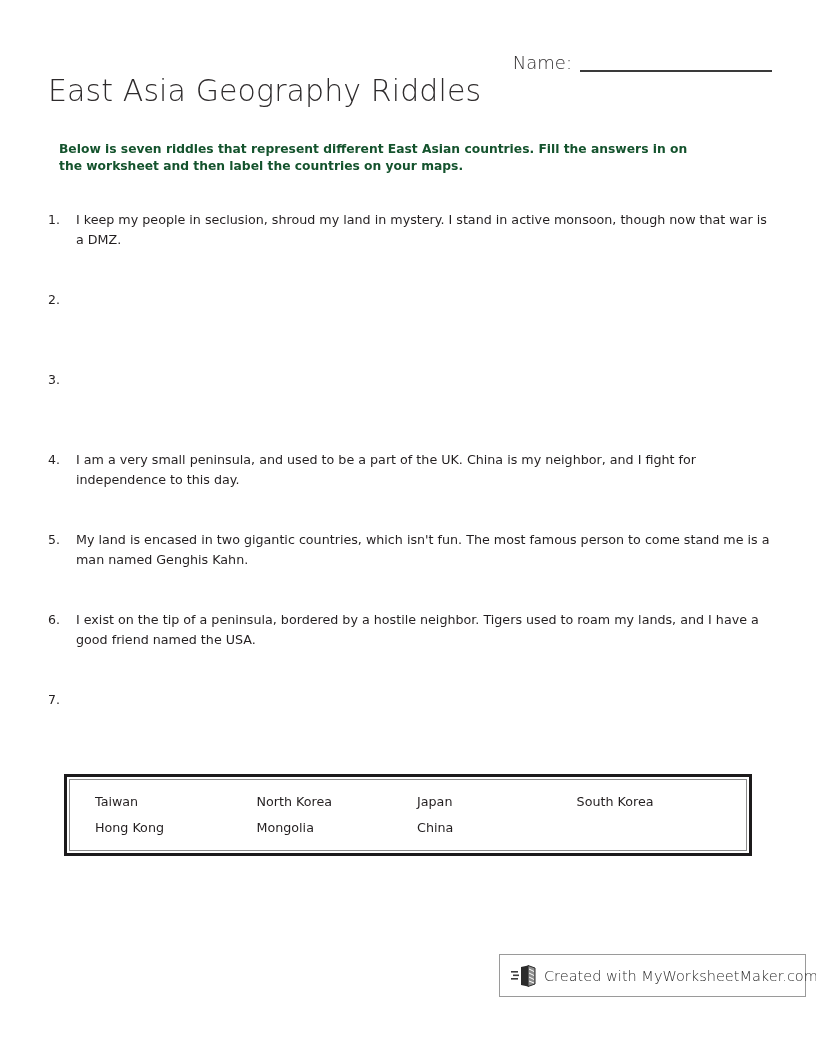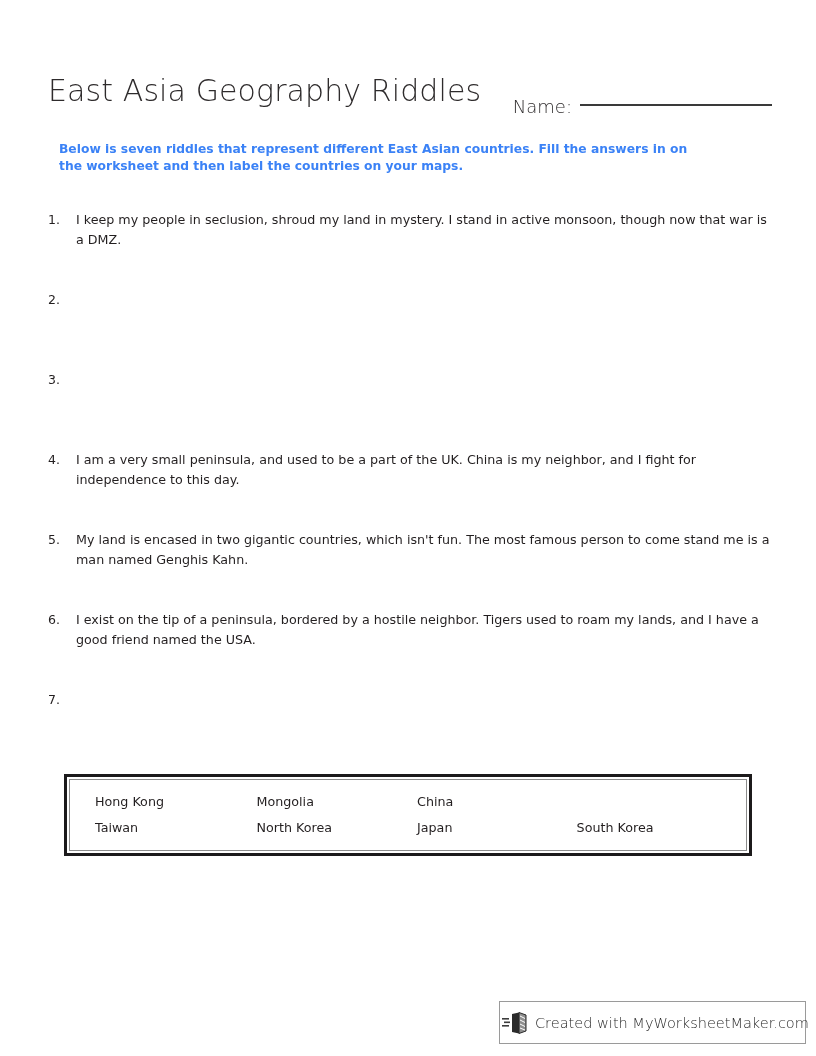--- a/index.html
+++ b/index.html
@@ -35,22 +35,21 @@
     color: #2e2b2c;
     white-space: nowrap;
     line-height: 36px;
     margin-top: 29px;
   }
   .name-block {
     position: absolute;
     right: 0;
     top: 8px;
     display: flex;
-    align-items: center;
-    margin-top: 44px;
+    align-items: flex-end;
   }
   .name-label {
     font-size: 18px;
     font-weight: 300;
     color: #2e2b2c;
     line-height: 22px;
   }
   .name-line {
     width: 192px;
     height: 0;
@@ -62,21 +61,21 @@
 
   
   .instructions {
     position: absolute;
     left: 59px;
     top: 141px;
     width: 655px;
     font-size: 12.3px;
     font-weight: bold;
     line-height: 17px;
-    color: #3b82f6;
+    color: #14532d;
   }
 
   
   .riddles {
     position: absolute;
     left: 48px;
     top: 210px;
     width: 724px;
   }
   .riddle {
@@ -129,29 +128,29 @@
   }
   .wb-cell.c1 { width: 162px; }
   .wb-cell.c2 { width: 161px; }
   .wb-cell.c3 { width: 155px; }
   .wb-cell.c4 { width: 200px; padding-left: 30px; }
 
   
   .footer-badge {
     position: absolute;
     left: 499px;
-    top: 1001px;
+    top: 954px;
     width: 307px;
     height: 43px;
     box-sizing: border-box;
     border: 1px solid #9a9a9a;
     background: #ffffff;
     display: flex;
     align-items: center;
-    padding-left: 2px;
+    padding-left: 11px;
   }
   .footer-logo {
     width: 26px;
     height: 24px;
     flex: 0 0 26px;
     position: relative;
     margin-right: 7px;
   }
   .footer-text {
     font-size: 14.5px;
@@ -199,30 +198,30 @@
     <div class="riddle-text">I exist on the tip of a peninsula, bordered by a hostile neighbor. Tigers used to roam my lands, and I have a good friend named the USA.</div>
   </div>
   <div class="riddle">
     <span class="riddle-num">7.</span>
   </div>
 </div>
 
 <div class="word-bank">
   <div class="word-bank-inner">
     <div class="wb-row">
+      <div class="wb-cell c1">Taiwan</div>
+      <div class="wb-cell c2">North Korea</div>
+      <div class="wb-cell c3">Japan</div>
+      <div class="wb-cell c4">South Korea</div>
+    </div>
+    <div class="wb-row">
       <div class="wb-cell c1">Hong Kong</div>
       <div class="wb-cell c2">Mongolia</div>
       <div class="wb-cell c3">China</div>
       <div class="wb-cell c4"></div>
-    </div>
-    <div class="wb-row">
-      <div class="wb-cell c1">Taiwan</div>
-      <div class="wb-cell c2">North Korea</div>
-      <div class="wb-cell c3">Japan</div>
-      <div class="wb-cell c4">South Korea</div>
     </div>
   </div>
 </div>
 
 <div class="footer-badge">
   <span class="footer-logo">
     <svg viewBox="0 0 26 24" width="26" height="24" aria-hidden="true">
 
       <rect x="0" y="7" width="7" height="1.6" fill="#3d3d3d"></rect>
       <rect x="2" y="10.5" width="6" height="1.6" fill="#3d3d3d"></rect>

